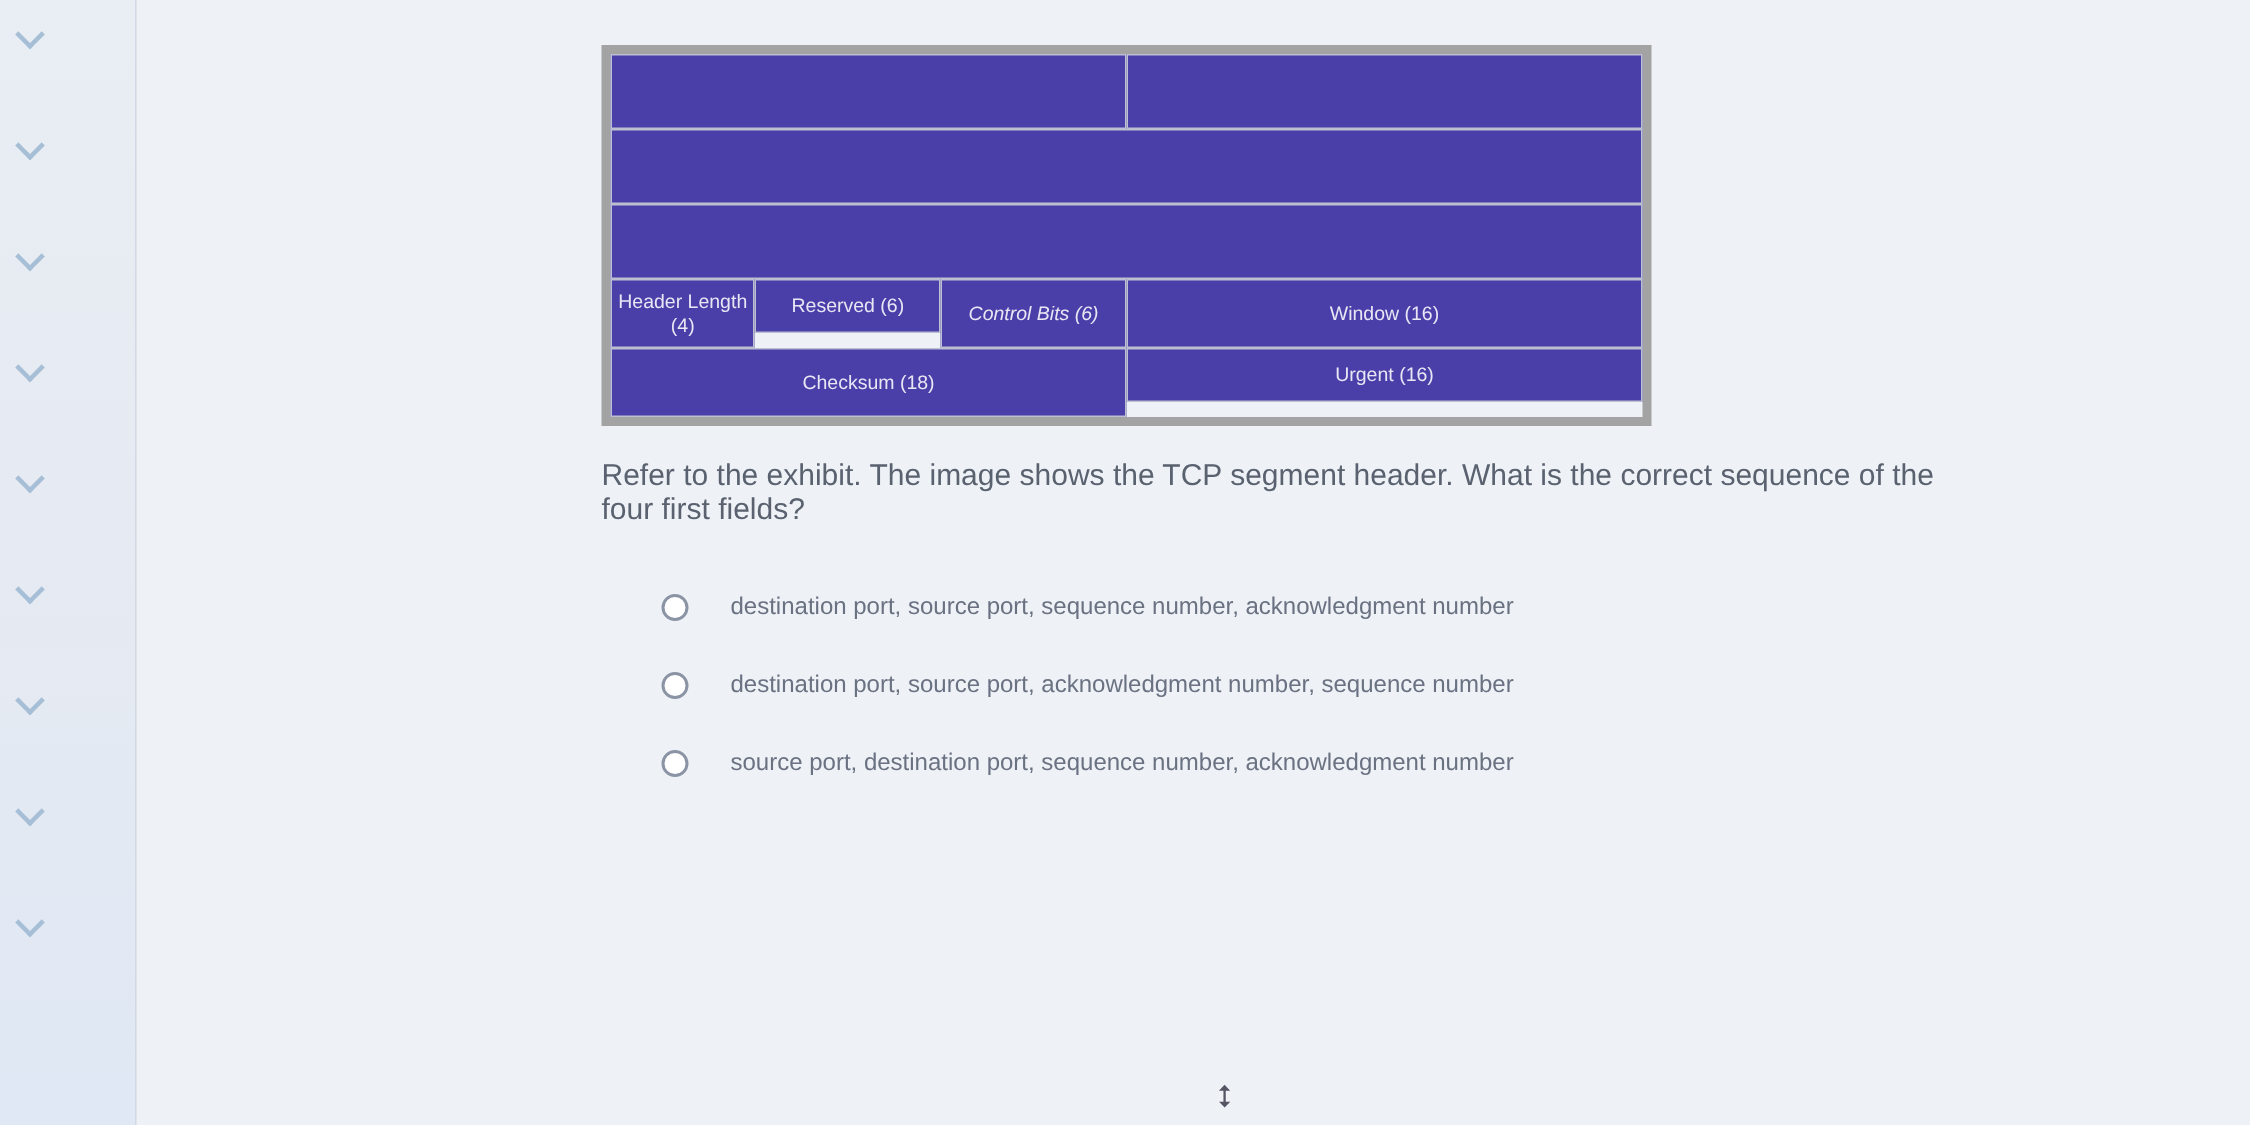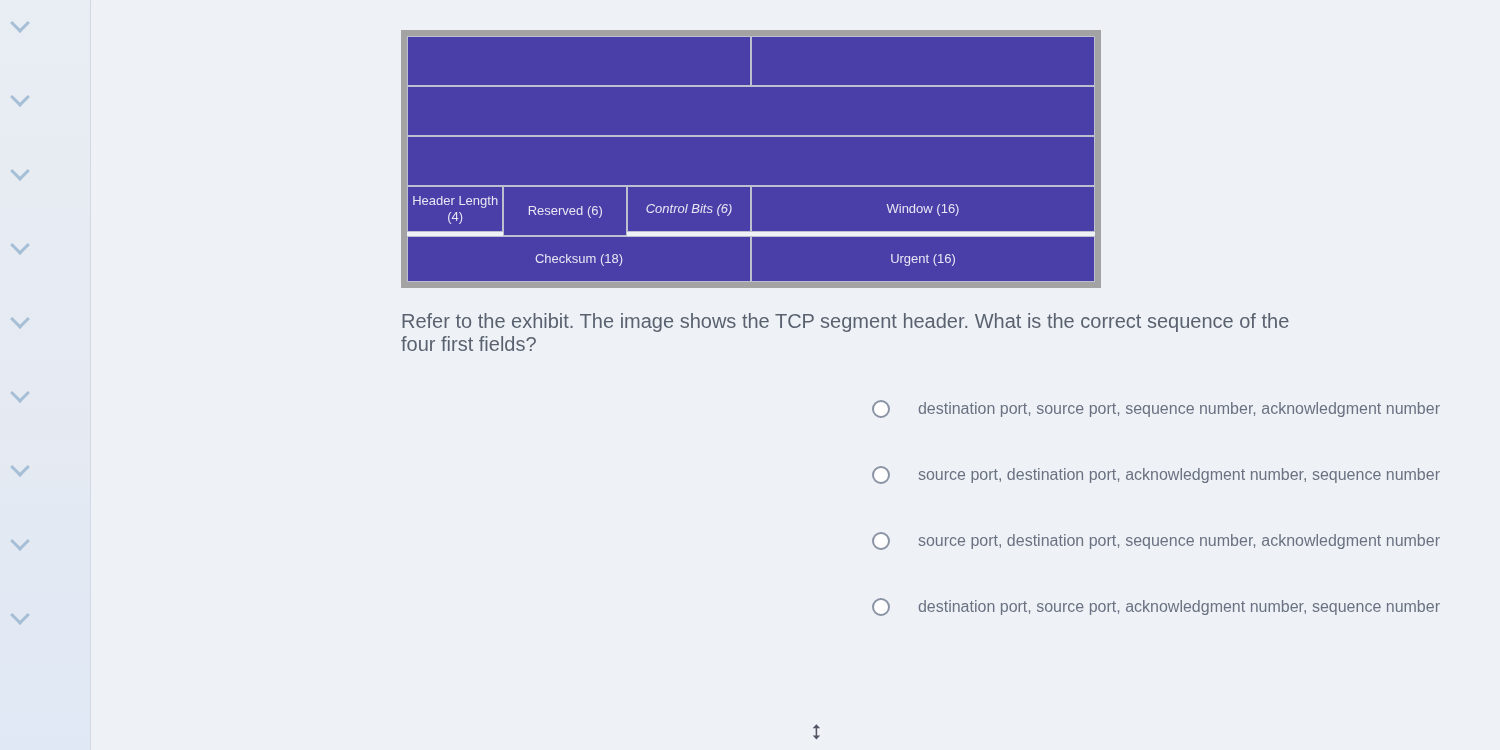--- a/index.html
+++ b/index.html
@@ -55,39 +55,38 @@
     justify-content: center;
     text-align: center;
     padding: 2px 4px;
     line-height: 1.2;
   }
   .r1a { width: 50%; height: 50px; }
   .r1b { width: 50%; height: 50px; }
   .r2  { width: 100%; height: 50px; }
   .r3  { width: 100%; height: 50px; }
   .r4a { width: 14%; height: 46px; }
-  .r4b { width: 18%; height: 50px; }
+  .r4b { width: 18%; height: 36px; }
   .r4c { width: 18%; height: 46px; font-style: italic; }
   .r4d { width: 50%; height: 46px; }
   .r5a { width: 50%; height: 46px; }
-  .r5b { width: 50%; height: 46px; }
+  .r5b { width: 50%; height: 36px; }
 
   .question {
     margin-top: 22px;
     font-size: 20px;
     color: #5a6270;
     width: 900px;
   }
   .options {
     margin-top: 44px;
     margin-left: 40px;
     display: flex;
     flex-direction: column;
-    gap: 48px;
-    align-items: flex-end;
+    gap: 34px;
   }
   .opt {
     display: flex;
     align-items: center;
     gap: 28px;
     cursor: pointer;
   }
   .radio {
     width: 18px; height: 18px;
     border: 2px solid #8a94a4;
@@ -148,26 +147,22 @@
 
   <div class="question">Refer to the exhibit. The image shows the TCP segment header. What is the correct sequence of the four first fields?</div>
 
   <div class="options">
     <label class="opt">
       <span class="radio"></span>
       <span class="opt-label">destination port, source port, sequence number, acknowledgment number</span>
     </label>
     <label class="opt">
       <span class="radio"></span>
-      <span class="opt-label">source port, destination port, acknowledgment number, sequence number</span>
+      <span class="opt-label">destination port, source port, acknowledgment number, sequence number</span>
     </label>
     <label class="opt">
       <span class="radio"></span>
       <span class="opt-label">source port, destination port, sequence number, acknowledgment number</span>
-    </label>
-    <label class="opt">
-      <span class="radio"></span>
-      <span class="opt-label">destination port, source port, acknowledgment number, sequence number</span>
     </label>
   </div>
 
   <div class="cursor">⭥</div>
 </div>
 
 </body></html>

